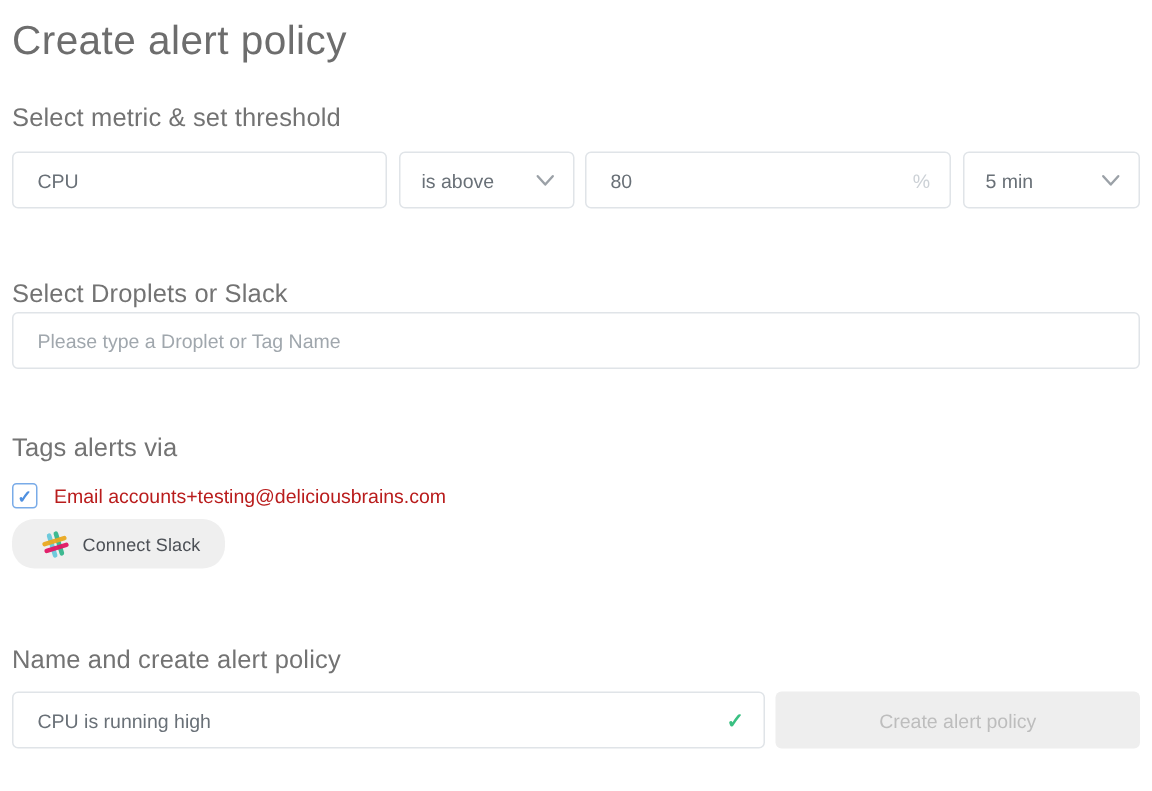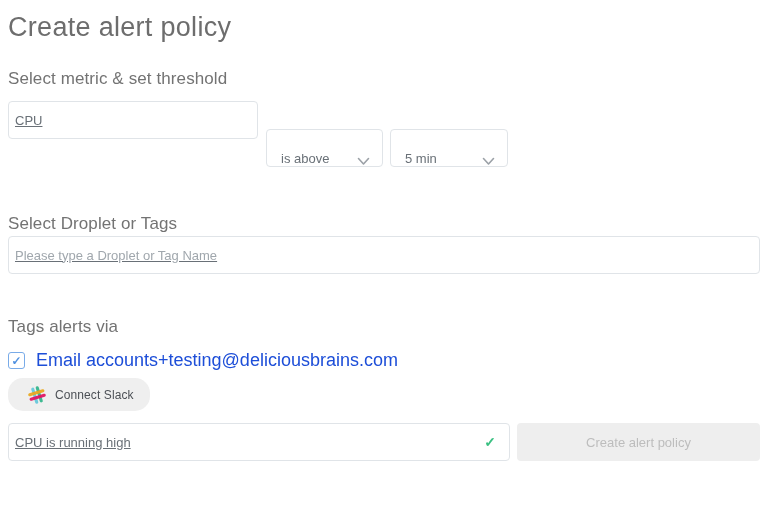--- a/index.html
+++ b/index.html
@@ -33,36 +33,35 @@
 
   .field, .select {
     height: 38px;
     border: 1px solid #e0e4e8;
     border-radius: 4px;
     background: #ffffff;
     font-family: "Liberation Sans", sans-serif;
     font-size: 13px;
     color: #697077;
   }
-  input.field { padding: 0 6px; outline: none; width: 100%; text-decoration: underline; }
+  input.field { padding: 0 16px; outline: none; width: 100%; }
   input.field::placeholder { color: #a0a7ad; opacity: 1; }
 
   .threshold-row { margin-top: 13px; display: flex; }
   .metric-wrap    { width: 250px; margin-right: 8px; }
   .comparator     { width: 117px; margin-right: 7px; }
   .threshold-wrap { width: 244px; margin-right: 8px; position: relative; }
   .duration       { width: 118px; }
 
   .select {
     display: flex;
-    align-items: flex-end;
+    align-items: center;
     justify-content: space-between;
     padding: 0 12px 0 14px;
     cursor: pointer;
-    margin-top: 28px;
   }
   .chevron { width: 13px; height: 9px; flex: 0 0 auto; }
 
   .input-suffix {
     position: absolute;
     right: 14px;
     top: 0;
     height: 38px;
     display: flex;
     align-items: center;
@@ -88,22 +87,22 @@
     align-items: center;
     justify-content: center;
     font-size: 12px;
     font-weight: 700;
     color: #4f90e0;
     cursor: pointer;
     flex: 0 0 auto;
   }
   .checkbox-label {
     margin-left: 11px;
-    font-size: 18px;
-    color: #1d4ed8;
+    font-size: 13px;
+    color: #b91c1c;
     cursor: pointer;
     text-align: right;
   }
 
   .slack-button {
     margin-top: 7px;
     margin-left: 0;
     display: inline-flex;
     align-items: center;
     height: 33px;
@@ -164,31 +163,35 @@
       <input class="field" type="text" value="CPU" style="">
     </div>
 
     <div class="select comparator">
       <span>is above</span>
       <svg class="chevron" viewBox="0 0 13 9">
           <polyline points="1.5,1.5 6.5,7 11.5,1.5" fill="none" stroke="#9ba1a7" stroke-width="1.6" stroke-linecap="round" stroke-linejoin="round"></polyline>
         </svg>
     </div>
 
+    <div class="threshold-wrap">
+      <input class="field" type="text" value="80" style="">
+      <span class="input-suffix">%</span>
+    </div>
 
     <div class="select duration">
       <span>5 min</span>
       <svg class="chevron" viewBox="0 0 13 9">
           <polyline points="1.5,1.5 6.5,7 11.5,1.5" fill="none" stroke="#9ba1a7" stroke-width="1.6" stroke-linecap="round" stroke-linejoin="round"></polyline>
         </svg>
     </div>
   </div>
 
   
-  <h2 class="section-heading heading-droplets">Select Droplet or Tags</h2>
+  <h2 class="section-heading heading-droplets">Select Droplets or Slack</h2>
 
   <div class="droplet-input-wrap">
     <input class="field" type="text" placeholder="Please type a Droplet or Tag Name" style="">
   </div>
 
   
   <h2 class="section-heading heading-alerts">Tags alerts via</h2>
 
   <div class="checkbox-row">
     <span class="checkbox">
@@ -203,20 +206,21 @@
         <rect x="6.1" y="1.6" width="3.1" height="16.8" rx="1.55" fill="#6ECADC"></rect>
         <rect x="10.8" y="1.6" width="3.1" height="16.8" rx="1.55" fill="#3EB991"></rect>
         <rect x="1.6" y="6.1" width="16.8" height="3.1" rx="1.55" fill="#E9A820" opacity="0.95"></rect>
         <rect x="1.6" y="10.8" width="16.8" height="3.1" rx="1.55" fill="#E01563" opacity="0.95"></rect>
       </g>
     </svg>
     <span class="slack-label">Connect Slack</span>
   </button>
 
   
+  <h2 class="section-heading heading-name">Name and create alert policy</h2>
 
   <div class="name-row">
     <div class="name-input-wrap">
       <input class="field" type="text" value="CPU is running high" style="">
       <span class="valid-check">✓</span>
     </div>
     <button class="create-button" disabled="">Create alert policy</button>
   </div>
 
 </div>

